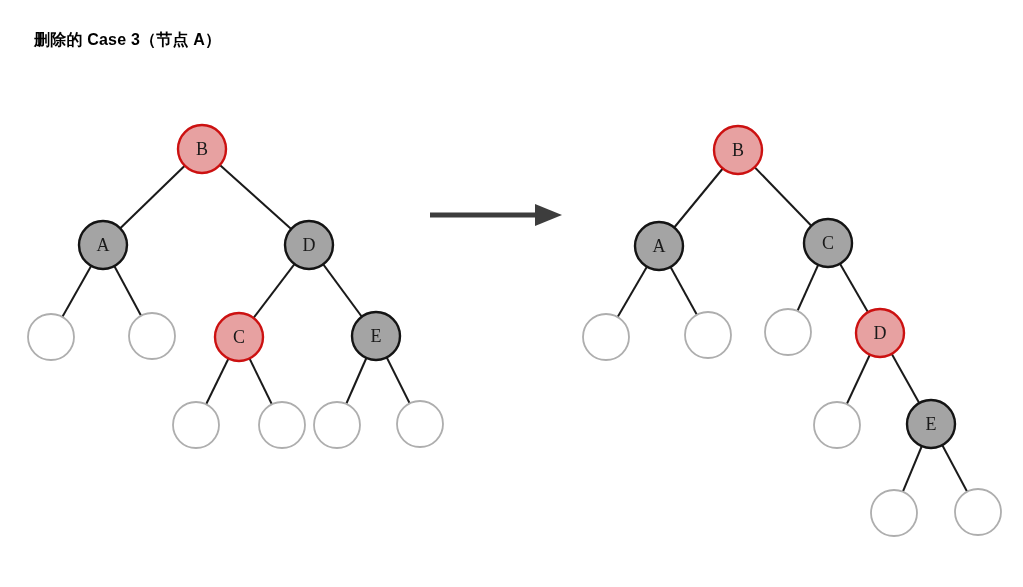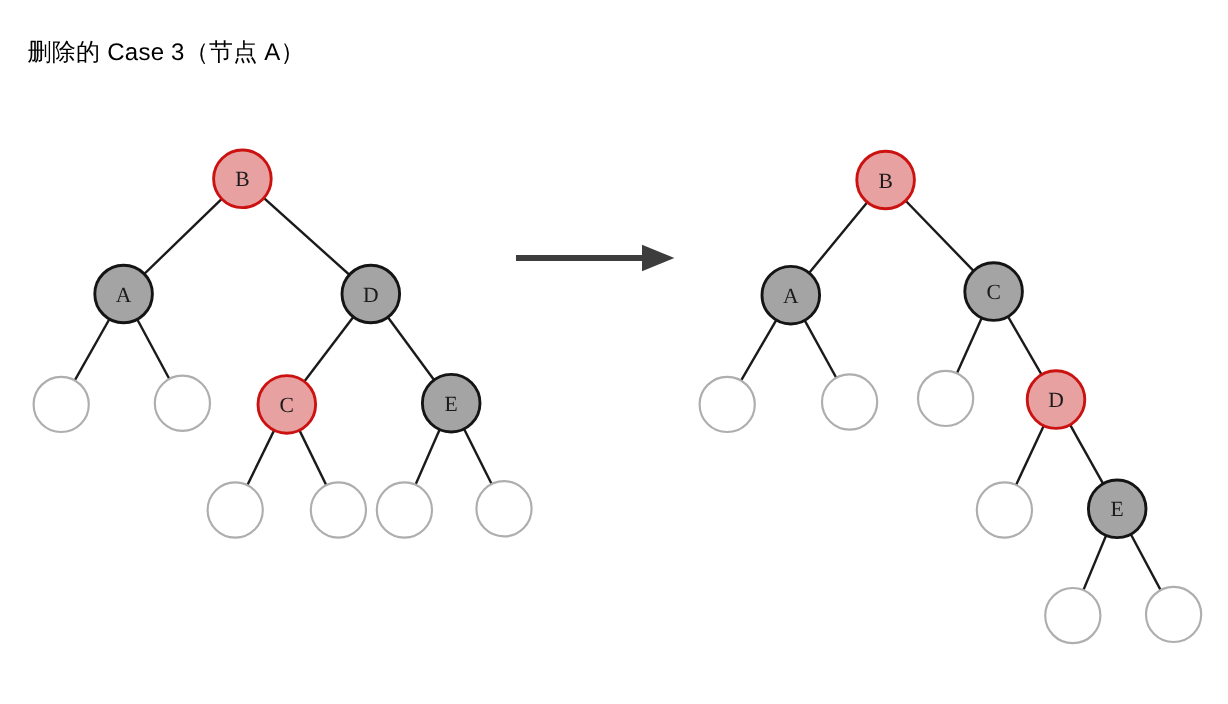--- a/index.html
+++ b/index.html
@@ -12,24 +12,24 @@
     font-family: "Liberation Sans", sans-serif;
   }
   .canvas {
     position: relative;
     width: 1023px;
     height: 587px;
     background: #ffffff;
   }
   .title {
     position: absolute;
-    left: 23px;
+    left: 34px;
     top: 30px;
-    font-size: 20px;
-    font-weight: normal;
+    font-size: 16px;
+    font-weight: bold;
     color: #000000;
     letter-spacing: 0.2px;
     white-space: nowrap;
   }
   svg.diagram {
     position: absolute;
     left: 0;
     top: 0;
   }
   svg text.node-label {

